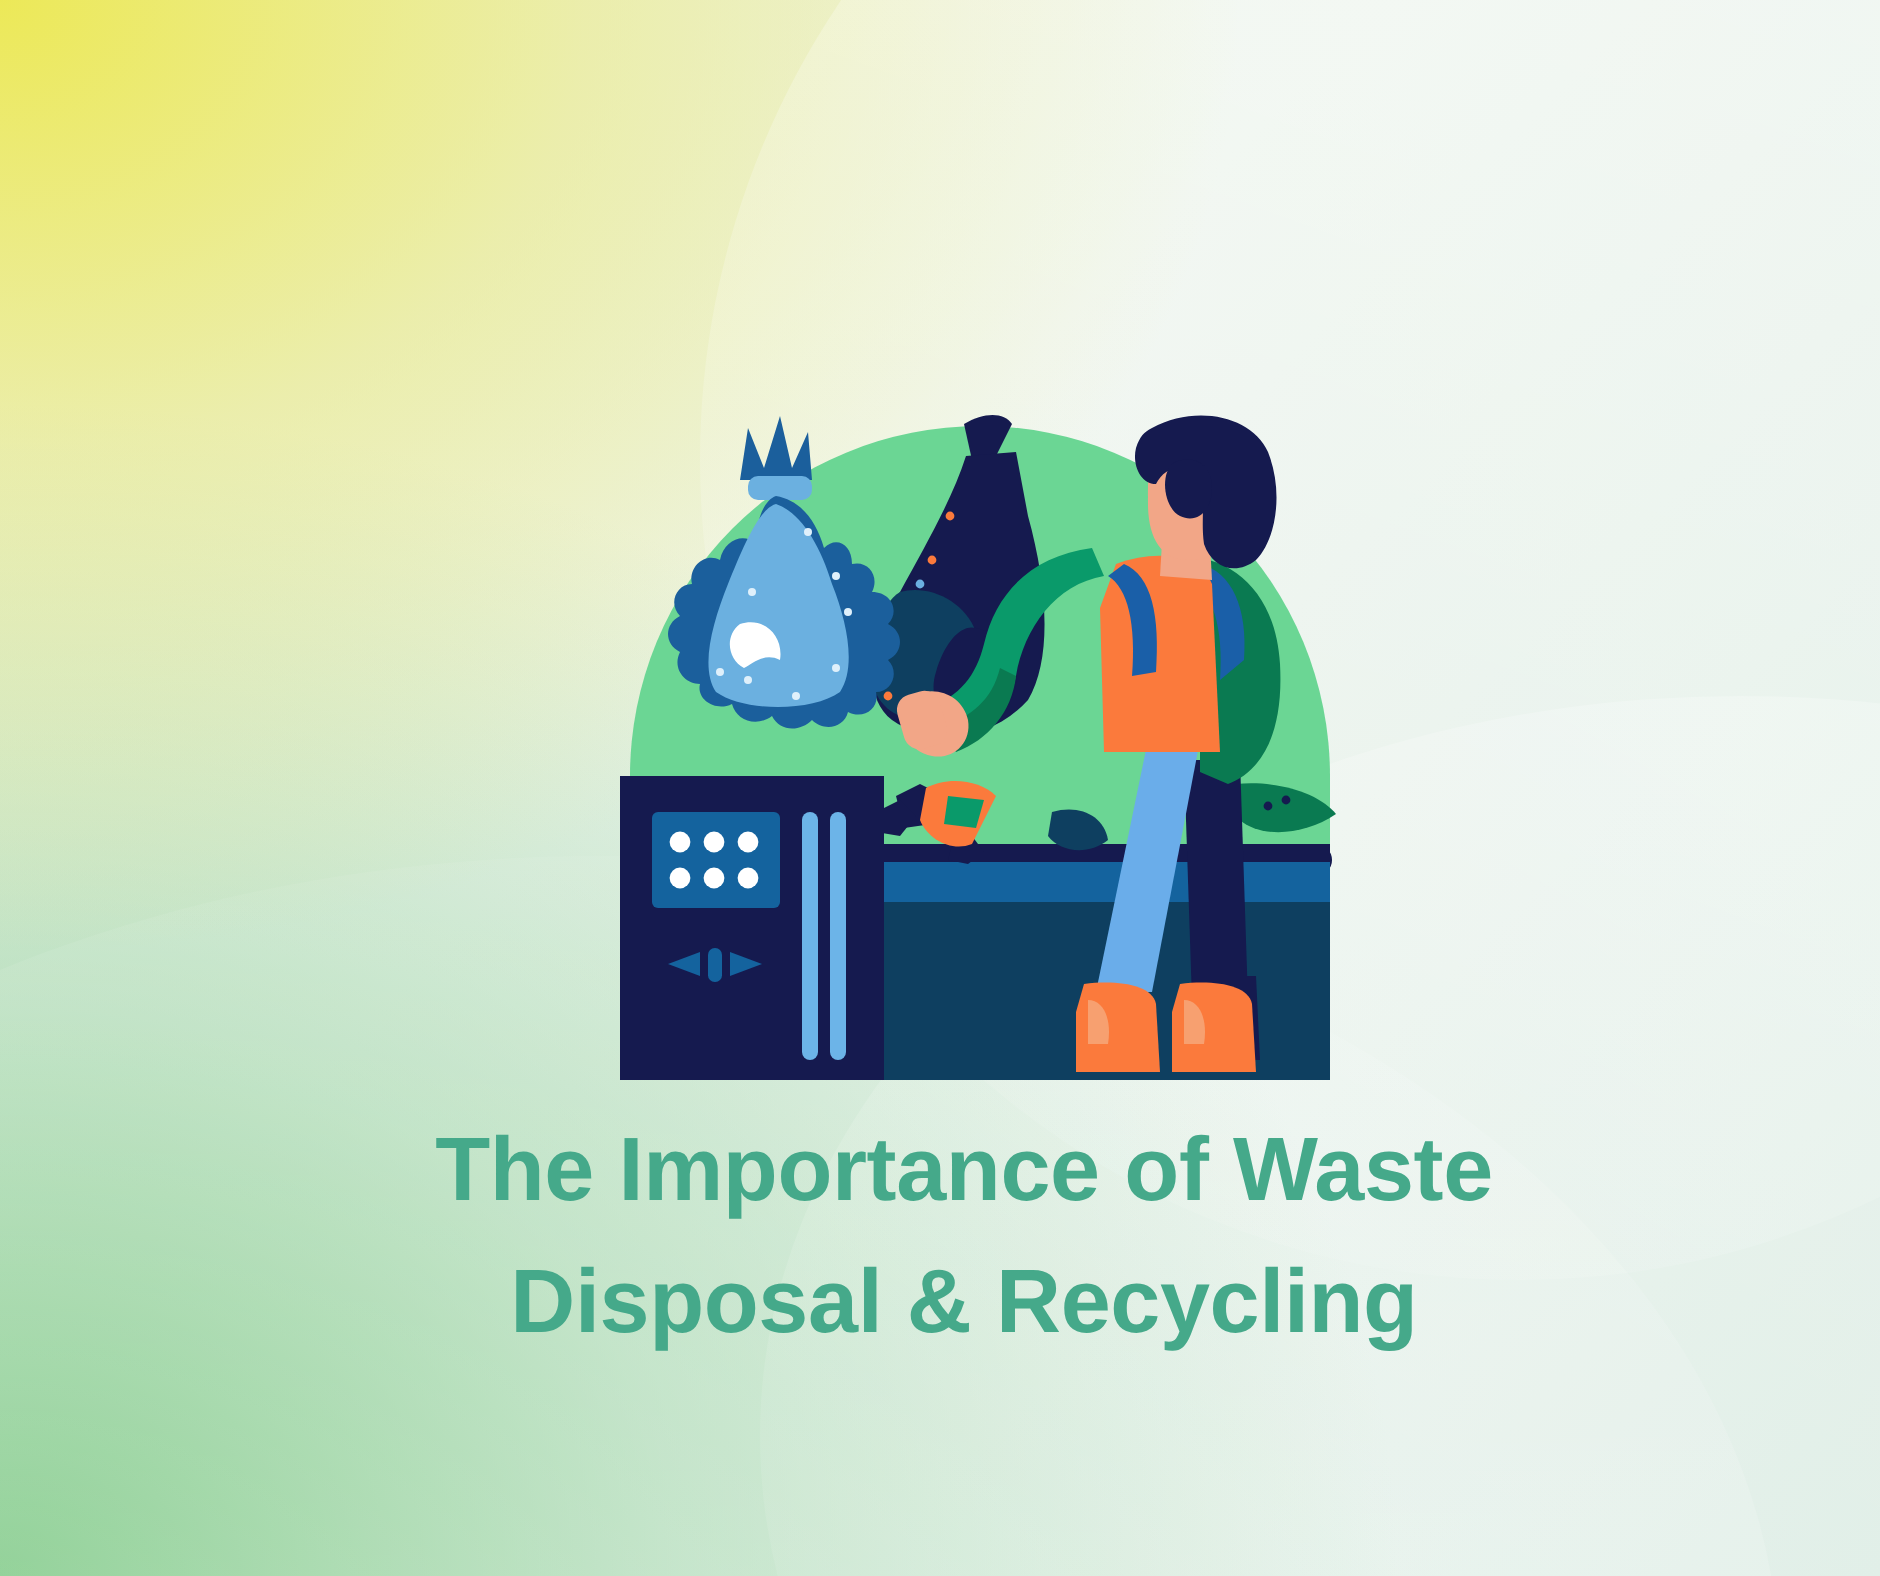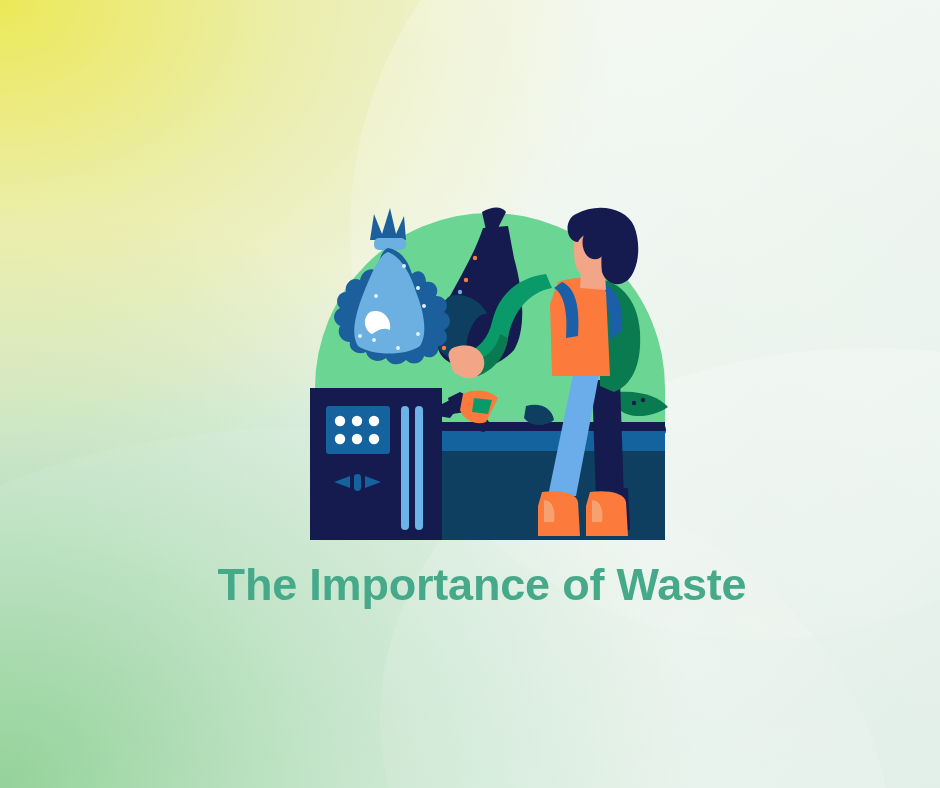--- a/index.html
+++ b/index.html
@@ -225,15 +225,16 @@
           <path d="M276 14 C298 2 326 8 334 26 C342 46 338 70 328 80 C318 88 306 84 302 72 C300 58 304 46 298 38 C292 30 282 34 278 42 C270 42 266 32 268 24 C270 18 272 16 276 14 Z" fill="#151a4f"></path>
           <path d="M286 32 C296 26 306 32 306 44 C306 56 298 62 290 58 C282 54 280 38 286 32 Z" fill="#151a4f"></path>
         </g>
 
       </g>
     </svg>
   </div>
 
   <div id="title-block">
     <span class="title-line">The Importance of Waste</span>
+    <span class="title-line">Disposal &amp; Recycling</span>
   </div>
 
 </div>
 
 </body></html>

